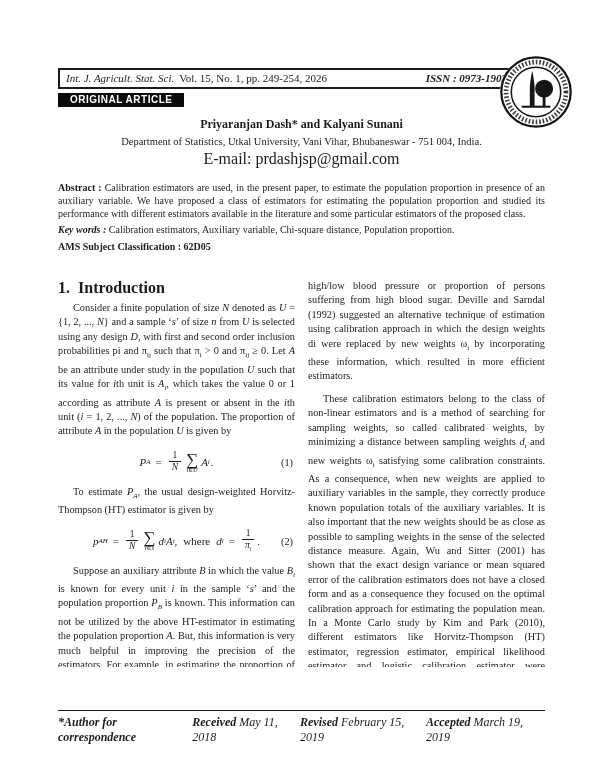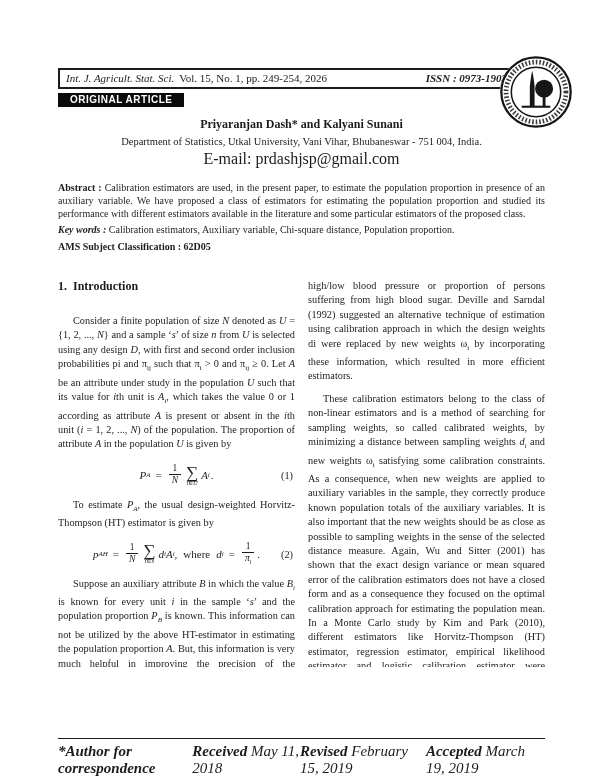--- a/index.html
+++ b/index.html
@@ -37,21 +37,21 @@
 
   .abstract { font-size:10px; line-height:13px; text-align:justify; margin:13px 0 0; }
   .ab-label { font-weight:bold; }
   .keywords { font-size:10px; margin:4px 0 0; }
   .kw-label { font-weight:bold; font-style:italic; }
   .ams      { font-size:10px; font-weight:bold; margin:6px 0 0; }
 
   
   .columns { display:flex; gap:13px; margin-top:27px; height:388px; overflow:hidden; }
   .col { width:237px; }
-  .sec { font-size:12px; font-weight:bold; margin:0 0 20px; }
+  .sec { font-size:16px; font-weight:bold; margin:0 0 4px; }
   .body-p {
     font-size:10.3px; line-height:14.4px; margin:0 0 8px;
     text-align:justify; text-indent:15px;
   }
   .noindent { text-indent:0; }
   .body-p sub { font-size:7px; }
   .body-p i { font-style:italic; }
 
   
   .equation { position:relative; display:flex; justify-content:center;
@@ -71,21 +71,21 @@
   .sum { display:inline-flex; flex-direction:column; align-items:center;
          line-height:1; margin:0 3px; }
   .ssym { font-size:17px; }
   .ssub { font-size:6.5px; font-style:italic; margin-top:-1px; }
 
   
   .footer {
     position:absolute; left:58px; top:710px; width:487px;
     border-top:1.5px solid #1c1c1c; padding-top:4px;
     display:flex; justify-content:space-between;
-    font-size:15px; font-style:italic;margin-top:28px;
+    font-size:12px; font-style:italic;
   }
   .f-label, .f-corr { font-weight:bold; }
 </style>
 </head>
 <body>
 
 <div class="page">
 
   <div class="logo">
     <svg viewBox="0 0 80 80" width="76" height="76">

